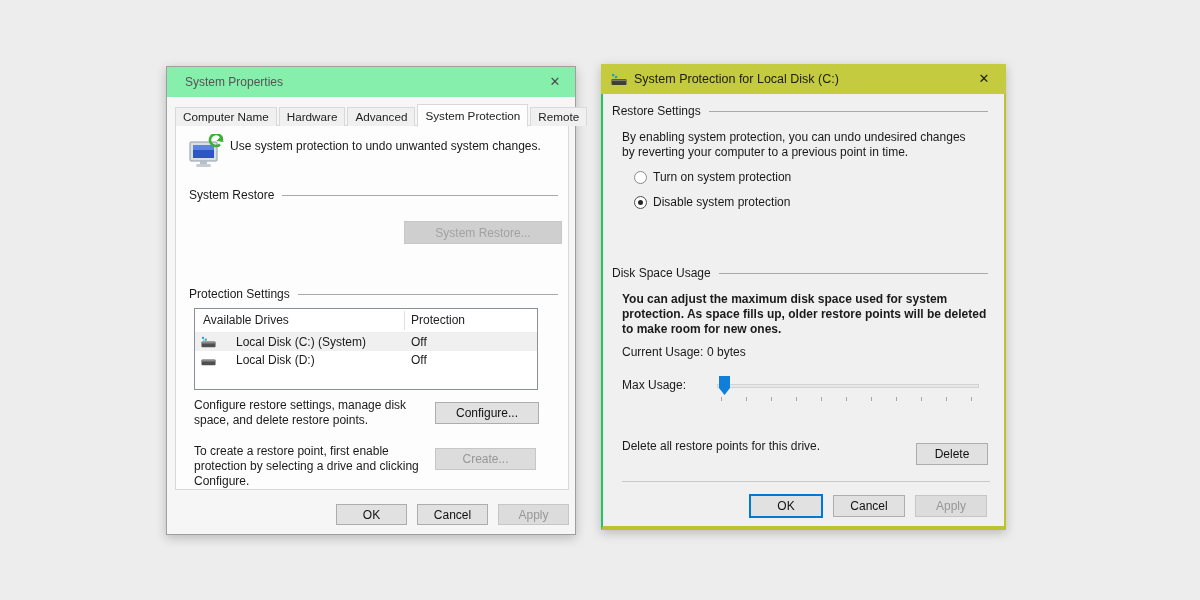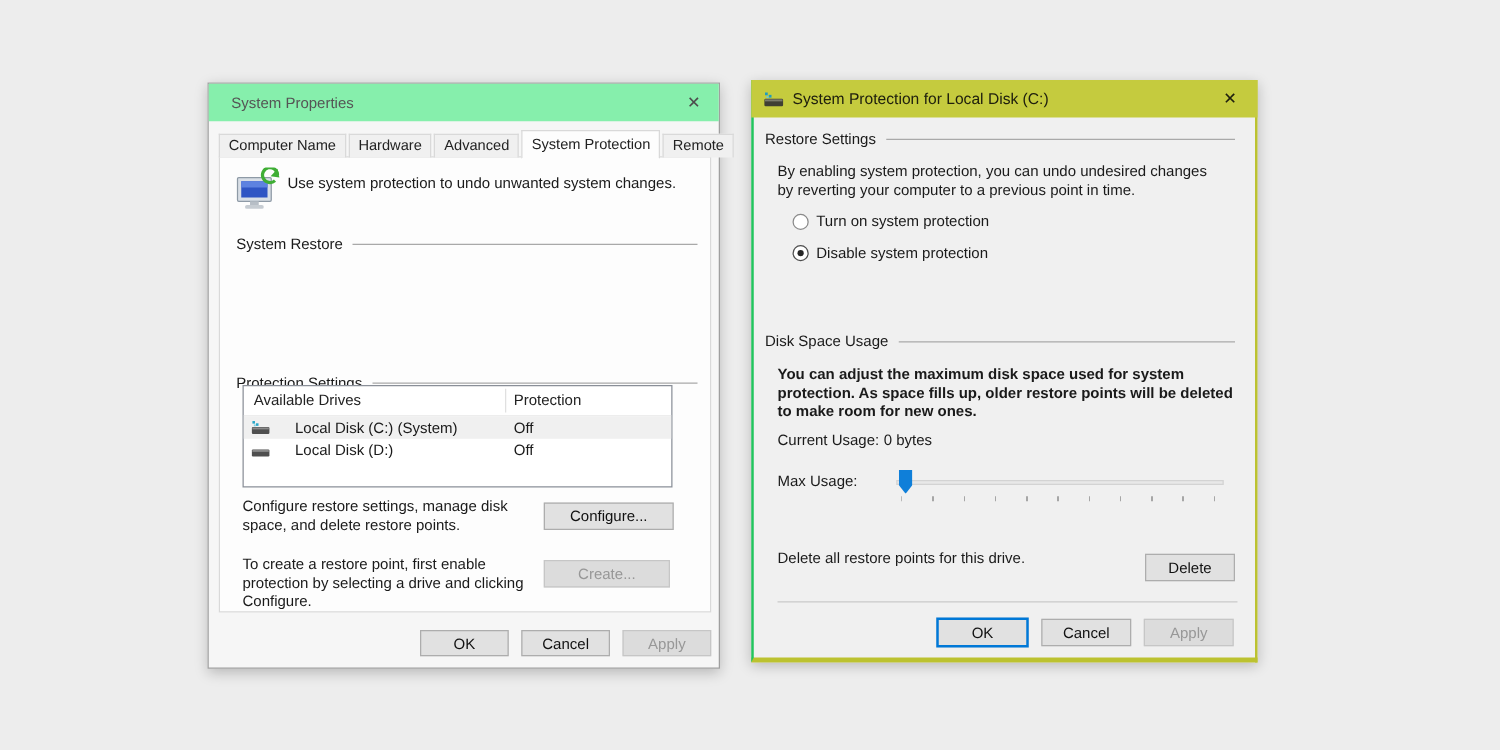--- a/index.html
+++ b/index.html
@@ -34,21 +34,21 @@
     position:absolute; left:8px; top:58px; width:394px; height:365px;
     background:#fdfdfd; border:1px solid #d9d9d9; z-index:2;
   }
   .intro-icon { position:absolute; left:10px; top:8px; width:40px; height:34px; }
   .intro-text { position:absolute; left:54px; top:13px; width:320px; }
 
   .group-h { position:absolute; display:flex; align-items:center; left:13px; right:10px; }
   .group-h .glabel { white-space:nowrap; color:#1a1a1a; }
   .group-h .rule { flex:1; border-top:1px solid #a9a9a9; margin-left:8px; height:0; }
   .group-h.g-sr  { top:62px; }
-  .group-h.g-ps  { top:173px;justify-content:center; }
+  .group-h.g-ps  { top:161px;justify-content:center; }
 
   .sr-desc { position:absolute; left:18px; top:92px; width:220px; line-height:15px; }
   .btn {
     display:block; background:#e1e1e1; border:1px solid #adadad;
     font-family:"Liberation Sans", sans-serif; font-size:12px; color:#111;
     text-align:center; cursor:pointer;
   }
   .btn.disabled { background:#dcdcdc; border-color:#c6c6c6; color:#979797; cursor:default; }
   .btn.flatdis  { background:#cfcfcf; border:1px solid #c7c7c7; color:#a2a2a2; cursor:default; }
   .btn-sysrestore { position:absolute; left:228px; top:95px; width:158px; height:23px; }
@@ -146,20 +146,21 @@
       <rect x="10" y="30" width="15" height="3" rx="1.5" fill="#c6ccd2"></rect>
       <path d="M36 6 a6 6 0 1 0 -2 4.5" fill="none" stroke="#3fae35" stroke-width="2.6"></path>
       <path d="M36 1 L37.5 8 L30.5 7 Z" fill="#3fae35"></path>
     </svg>
     <div class="intro-text">Use system protection to undo unwanted system changes.</div>
 
     <div class="group-h g-sr">
       <span class="glabel">System Restore</span>
       <span class="rule"></span>
     </div>
+    <button class="btn flatdis btn-sysrestore">System Restore...</button>
 
     <div class="group-h g-ps">
       <span class="glabel">Protection Settings</span>
       <span class="rule"></span>
     </div>
 
     <div class="listbox">
       <div class="lb-header">
         <span class="lb-h1">Available Drives</span>
         <span class="lb-vsep"></span>

